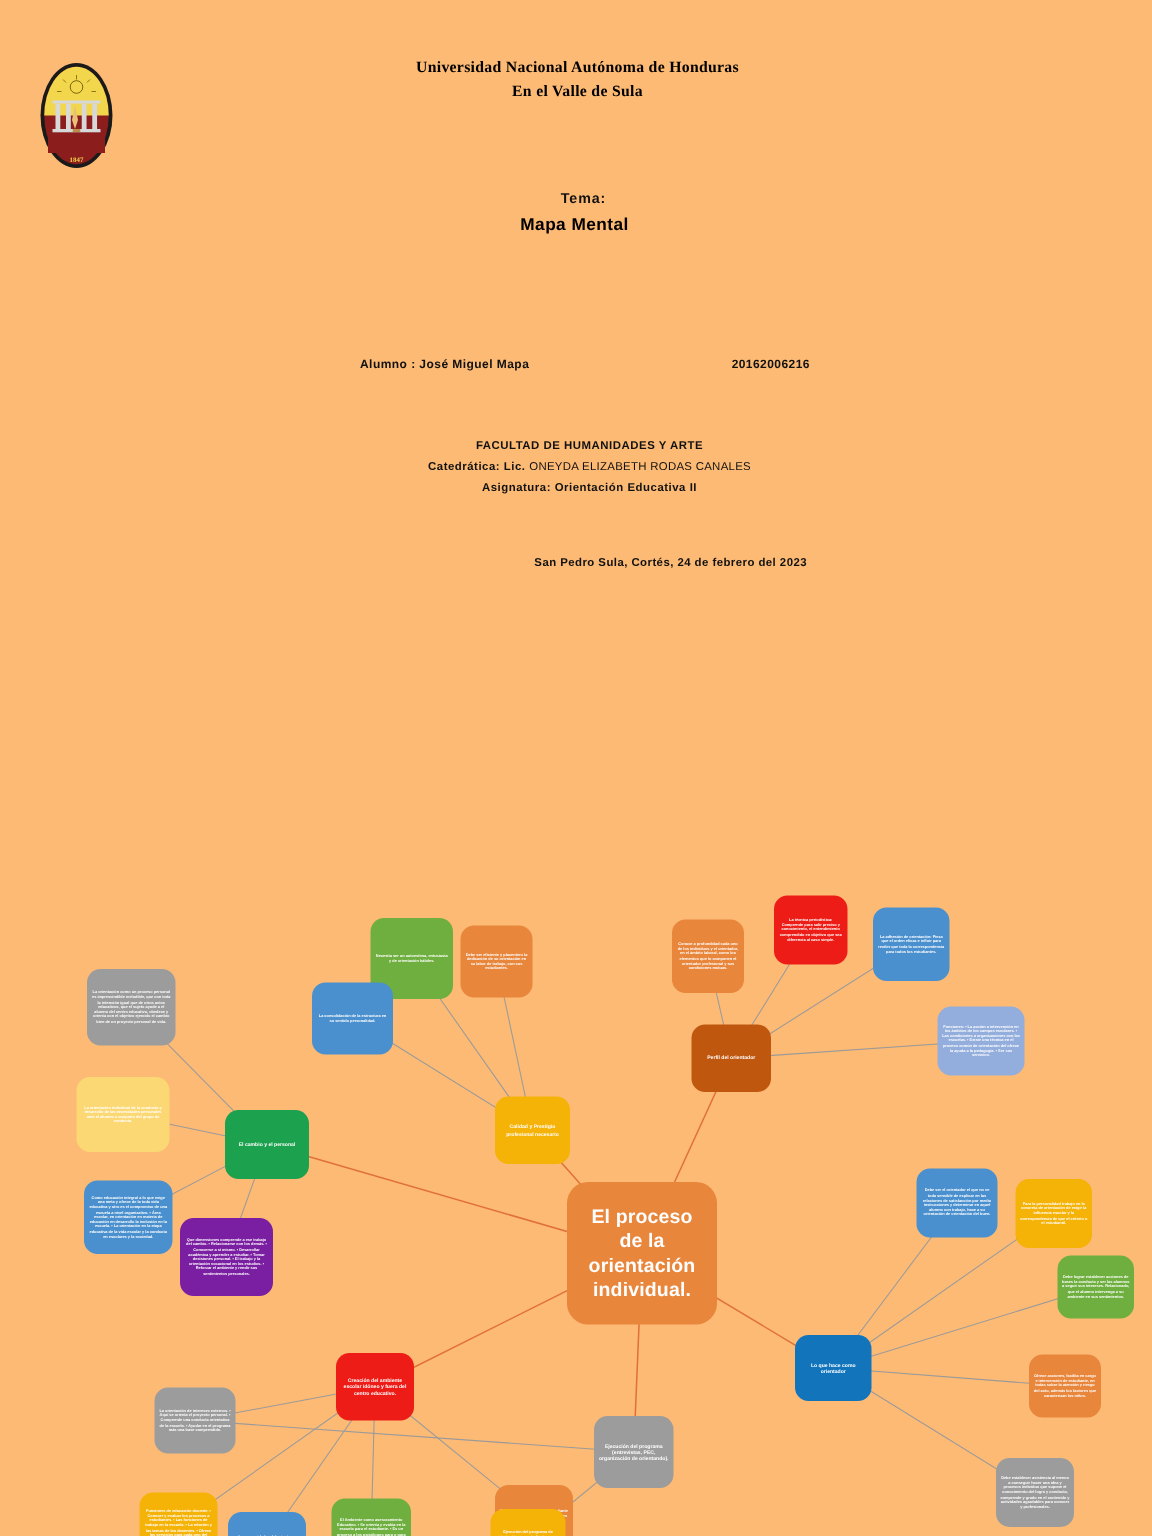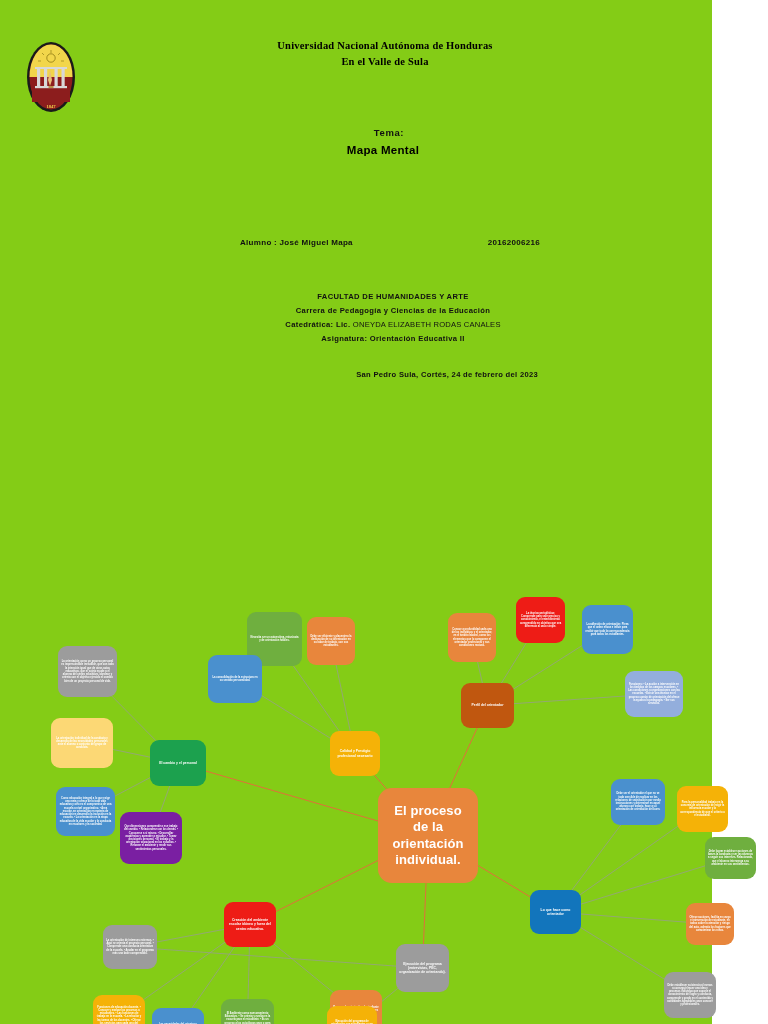--- a/index.html
+++ b/index.html
@@ -2,21 +2,21 @@
 <html><head>
 <meta charset="utf-8">
 <style>
   * { box-sizing: border-box; margin: 0; padding: 0; }
   html, body {
     width: 768px; height: 1024px;
     background: #ffffff;
     font-family: "Liberation Sans", sans-serif;
     overflow: hidden;
   }
-  #page { position: relative; width: 712px; height: 1024px; background:#84cc16; }
+  #page { position: relative; width: 768px; height: 1024px; background:#fdba74; }
 
   
   .crest { position:absolute; left:26px; top:41px; width:50px; height:72px; }
   .cover-title {
     position:absolute; left:230px; top:38px; width:310px;
     text-align:center; font-family:"Liberation Serif", serif;
     font-weight:bold; font-size:10.5px; line-height:1.55; color:#000;
     letter-spacing:.2px;
   }
   .tema-label {
@@ -100,21 +100,20 @@
   <div class="tema-label">Tema:</div>
   <div class="tema-value">Mapa Mental</div>
 
   <div class="alumno-row">
     <span>Alumno : José Miguel Mapa</span>
     <span>20162006216</span>
   </div>
 
   <div class="facultad-block">
     <div>FACULTAD DE HUMANIDADES Y ARTE</div>
-    <div>Carrera de Pedagogía y Ciencias de la Educación</div>
     <div>
       <span>Catedrática: Lic.</span>
       <span class="cat-name">ONEYDA ELIZABETH RODAS CANALES</span>
     </div>
     <div>Asignatura: Orientación Educativa II</div>
   </div>
 
   <div class="lugar-fecha">San Pedro Sula, Cortés, 24 de febrero del 2023</div>
 
   <div id="map">

